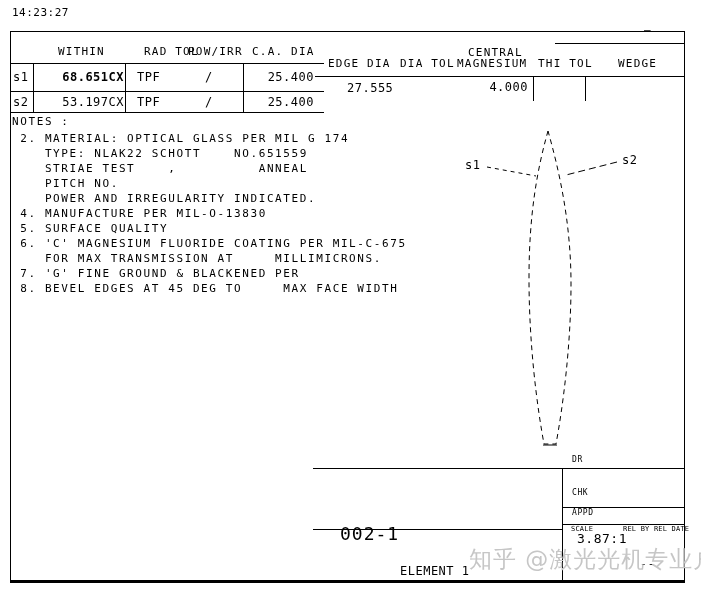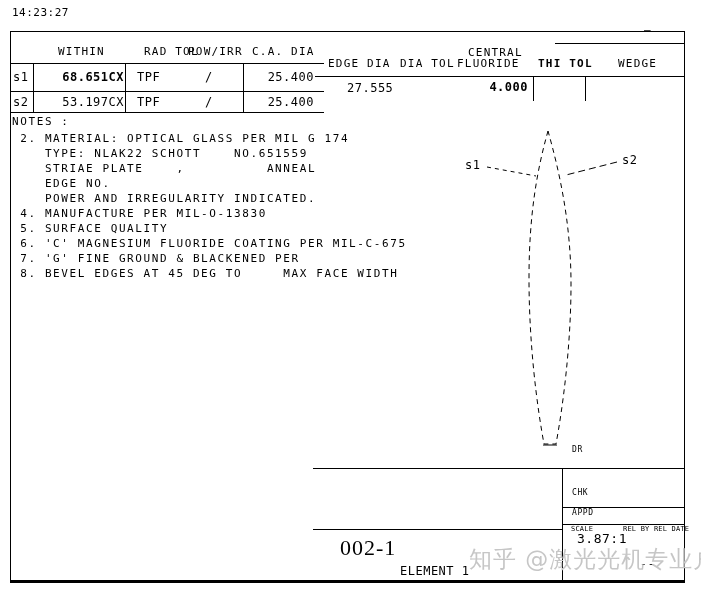--- a/index.html
+++ b/index.html
@@ -19,21 +19,21 @@
   
   #notes-title{left:12px;top:116px;font-size:11px;letter-spacing:1.6px;}
   #notes{position:absolute;left:12px;top:131px;font-size:11px;letter-spacing:1.6px;}
   #notes .nl{white-space:pre;height:15px;line-height:15px;}
   
   .surf-label{font-size:12px;letter-spacing:0.5px;}
   
   .tb-small{font-size:8px;letter-spacing:0.6px;}
   .tb-tiny{font-size:7px;letter-spacing:0.2px;}
   #scale-value{left:577px;top:532px;font-size:13px;letter-spacing:0.5px;}
-  #part-number{left:340px;top:536px;font-size:22px;letter-spacing:1px;font-family:Liberation Serif, serif;}
+  #part-number{left:340px;top:524px;font-size:18px;letter-spacing:1px;}
   #element-label{left:400px;top:565px;font-size:12px;letter-spacing:0.5px;}
   #watermark{
     left:469px;top:547px;font-size:23px;letter-spacing:1px;
     color:#c6c6c6;font-family:"DejaVu Sans","Liberation Sans",sans-serif;
     z-index:5;
   }
   #lens-svg{position:absolute;left:0;top:0;pointer-events:none;}
 </style>
 </head>
 <body>
@@ -73,57 +73,58 @@
 
   <div class="ln" style="left:315px;top:76px;width:369px;height:1px;"></div>
   <div class="ln" style="left:533px;top:76px;width:1px;height:25px;"></div>
   <div class="ln" style="left:585px;top:76px;width:1px;height:25px;"></div>
   <div class="ln" style="left:555px;top:43px;width:129px;height:1px;"></div>
   <div class="t f11" style="left:644px;top:24px;">—</div>
 
   <div class="t f11" style="left:328px;top:58px;">EDGE DIA</div>
   <div class="t f11" style="left:400px;top:58px;">DIA TOL</div>
   <div class="t f11" style="left:468px;top:47px;">CENTRAL</div>
-  <div class="t f11" style="left:457px;top:58px;">FLUORIDE</div>
-  <div class="t f11" style="left:538px;top:58px;font-weight:bold;">THI TOL</div>
+  <div class="t f11" style="left:457px;top:58px;">MAGNESIUM</div>
+  <div class="t f11" style="left:538px;top:58px;">THI TOL</div>
   <div class="t f11" style="left:618px;top:58px;">WEDGE</div>
 
   <div class="t f12" style="left:347px;top:82px;">27.555</div>
-  <div class="t f12 num" style="left:478px;top:81px;width:50px;font-weight:bold;">4.000</div>
+  <div class="t f12 num" style="left:478px;top:81px;width:50px;">4.000</div>
 
   <div id="notes-title" class="t">NOTES :</div>
   <div id="notes">
     <div class="nl"> 2. MATERIAL: OPTICAL GLASS PER MIL G 174</div>
     <div class="nl">    TYPE: NLAK22 SCHOTT    NO.651559</div>
-    <div class="nl">    STRIAE PLATE    ,          ANNEAL</div>
-    <div class="nl">    EDGE NO.</div>
+    <div class="nl">    STRIAE TEST    ,          ANNEAL</div>
+    <div class="nl">    PITCH NO.</div>
     <div class="nl">    POWER AND IRREGULARITY INDICATED.</div>
     <div class="nl"> 4. MANUFACTURE PER MIL-O-13830</div>
     <div class="nl"> 5. SURFACE QUALITY</div>
     <div class="nl"> 6. 'C' MAGNESIUM FLUORIDE COATING PER MIL-C-675</div>
+    <div class="nl">    FOR MAX TRANSMISSION AT     MILLIMICRONS.</div>
     <div class="nl"> 7. 'G' FINE GROUND &amp; BLACKENED PER</div>
     <div class="nl"> 8. BEVEL EDGES AT 45 DEG TO     MAX FACE WIDTH</div>
   </div>
 
   <svg id="lens-svg" width="701" height="591" viewBox="0 0 701 591">
     <path d="M 548 131 C 537 170 529 215 529 278 C 529 345 537 406 544 444 L 556 444 C 563 406 571 345 571 284 C 571 222 559 170 548 131 Z" fill="none" stroke="#000" stroke-width="1" stroke-dasharray="5 4"></path>
     <line x1="543" y1="445" x2="557" y2="445" stroke="#000" stroke-width="1"></line>
     <line x1="487" y1="167" x2="536" y2="176" stroke="#000" stroke-width="1" stroke-dasharray="4 4"></line>
     <line x1="617" y1="162" x2="566" y2="175" stroke="#000" stroke-width="1" stroke-dasharray="7 4"></line>
   </svg>
   <div class="t surf-label" style="left:465px;top:159px;">s1</div>
   <div class="t surf-label" style="left:622px;top:154px;">s2</div>
 
   <div class="ln" style="left:313px;top:468px;width:371px;height:1px;"></div>
   <div class="ln" style="left:562px;top:468px;width:1px;height:115px;"></div>
   <div class="ln" style="left:562px;top:507px;width:122px;height:1px;"></div>
   <div class="ln" style="left:562px;top:524px;width:122px;height:1px;"></div>
   <div class="ln" style="left:313px;top:529px;width:249px;height:1px;"></div>
 
-  <div class="t tb-small" style="left:572px;top:446px;">DR</div>
+  <div class="t tb-small" style="left:572px;top:456px;">DR</div>
   <div class="t tb-small" style="left:572px;top:489px;">CHK</div>
   <div class="t tb-small" style="left:572px;top:509px;">APPD</div>
   <div class="t tb-tiny" style="left:571px;top:526px;">SCALE</div>
   <div id="scale-value" class="t">3.87:1</div>
   <div class="t tb-tiny" style="left:623px;top:526px;">REL BY REL DATE</div>
   <div class="t f11" style="left:640px;top:558px;">--</div>
 
   <div id="part-number" class="t">002-1</div>
   <div id="element-label" class="t">ELEMENT 1</div>
 

